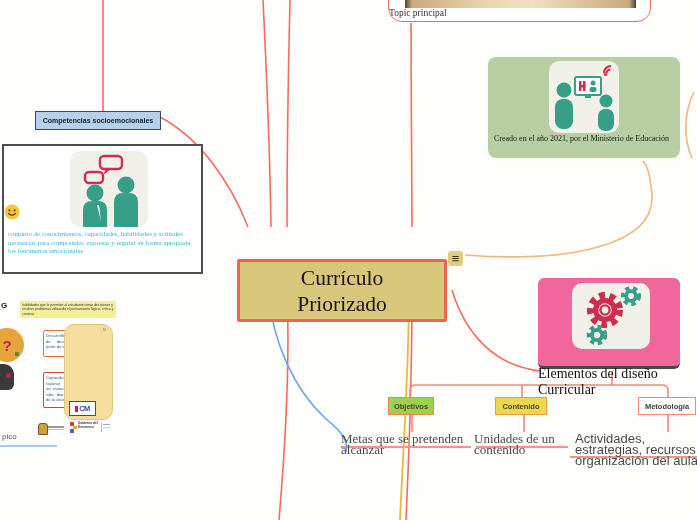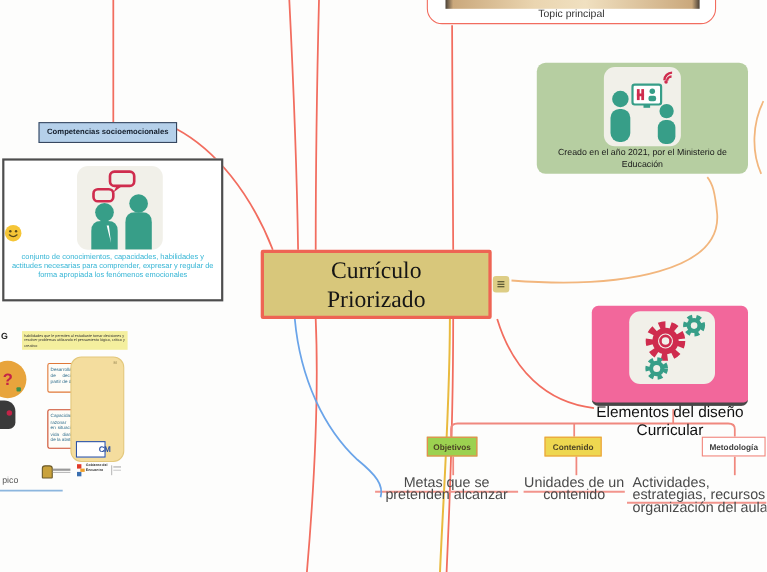--- a/index.html
+++ b/index.html
@@ -1,26 +1,26 @@
 <!DOCTYPE html>
 <html><head>
 <meta charset="utf-8">
 <style>
   html,body{margin:0;padding:0;background:#fff;}
   #canvas{position:relative;width:697px;height:520px;overflow:hidden;background:#fdfdfc;
           font-family:"Liberation Sans",sans-serif;}
   #wires{position:absolute;left:0;top:0;z-index:0;}
   .node{position:absolute;box-sizing:border-box;z-index:2;}
   .card{position:absolute;background:#f1f0e9;border-radius:10px;overflow:hidden;}
-  .ctr{text-align:center;}
+  .ctr{font-family:Liberation Serif, serif;}
   .lbl{position:absolute;color:#1c1c1c;}
   
   .central{background:#d8c77b;border:3px solid #ee6454;border-radius:2px;
            font-family:"Liberation Serif",serif;color:#151515;
-           display:flex;align-items:center;justify-content:center;}
+           display:flex;align-items:center;justify-content:center;margin-top:32px;}
   .central .t{width:150px;text-align:center;font-size:21.5px;line-height:26px;}
   .noteicon{position:absolute;background:#ddcd85;border-radius:3px;color:#3a3a1f;
             display:flex;align-items:center;justify-content:center;font-size:13px;line-height:1;}
   
   .greennode{background:#b6cea1;border-radius:8px;}
   .pinknode{background:#f2679b;border-radius:6px;border-bottom:3px solid #474747;}
   .whitebox{background:#ffffff;border:2px solid #4d4d4d;}
   .bluelabel{background:#b5d0ea;border:1.5px solid #37475f;color:#131d2b;
              font-size:7px;font-weight:bold;display:flex;align-items:center;justify-content:center;}
   .roundnode{background:#ffffff;border:1.6px solid #74aae6;border-radius:20px;}
@@ -189,21 +189,21 @@
     <div style="position:absolute;left:43px;top:84px;width:45px;height:36px;border:1px solid #cc4a2a;
                 border-radius:2px;background:#fefdf8;font-size:4.2px;line-height:5.6px;
                 color:#2a6a8a;padding:2px;text-align:justify;box-sizing:border-box;">Capacidad de razonar y analizar en situaciones de la vida diaria a partir de la abstracción</div>
 
     <div style="position:absolute;left:64px;top:36px;width:47px;height:94px;background:#f4dd9e;
                 border:0.5px solid #e3c87c;border-radius:10px;">
       <span style="position:absolute;right:6px;top:3px;font-size:3.5px;color:#8a7a4a;">M</span>
       <span style="position:absolute;left:4px;bottom:3px;width:25px;height:13px;background:#fff;
                    border:1.5px solid #2b51a3;display:flex;align-items:center;justify-content:center;">
         <span style="width:3px;height:6px;background:#c42347;margin-right:1px;"></span>
-        <span style="font-size:7.5px;font-weight:bold;color:#2b51a3;letter-spacing:-0.5px;padding-left:24px;">CM</span>
+        <span style="font-size:7.5px;font-weight:bold;color:#2b51a3;letter-spacing:-0.5px;">CM</span>
       </span>
     </div>
 
     <div style="position:absolute;left:38px;top:135px;width:28px;height:11px;">
       <span style="position:absolute;left:0;top:0;width:8px;height:10px;background:#c9a23c;border-radius:3px 3px 1px 1px;border:0.5px solid #6b5a2a;"></span>
       <span class="tinybars" style="position:absolute;left:10px;top:2px;width:16px;display:block;">
         <span style="display:block;height:1.2px;background:#9a9a9a;margin:1.4px 0;"></span>
         <span style="display:block;height:1.2px;background:#bbb;margin:1.4px 0;"></span>
       </span>
     </div>

